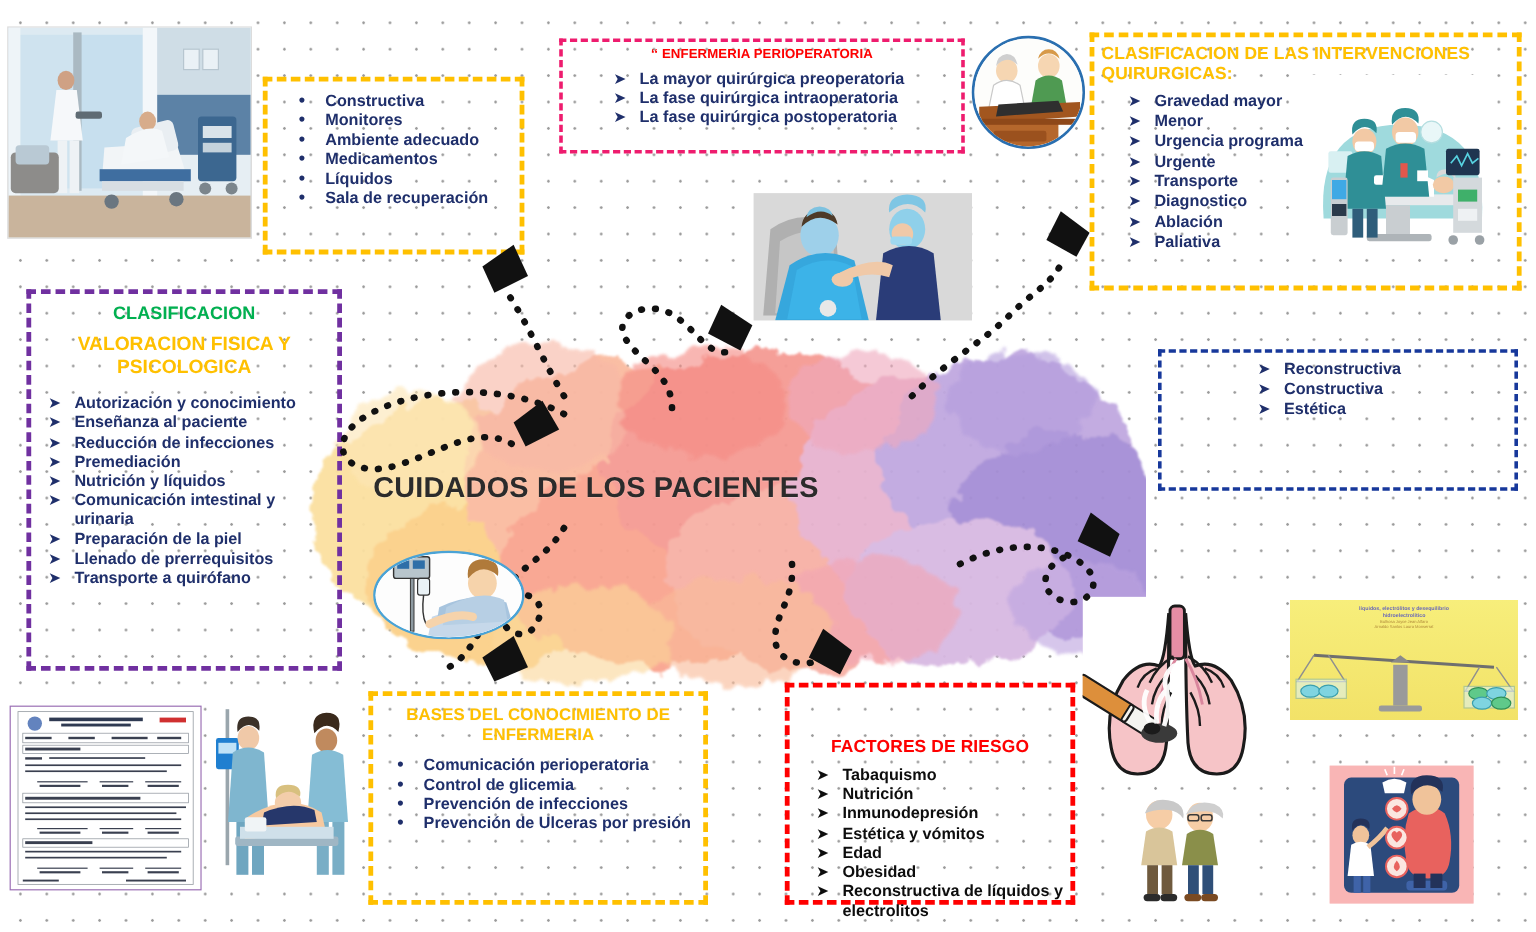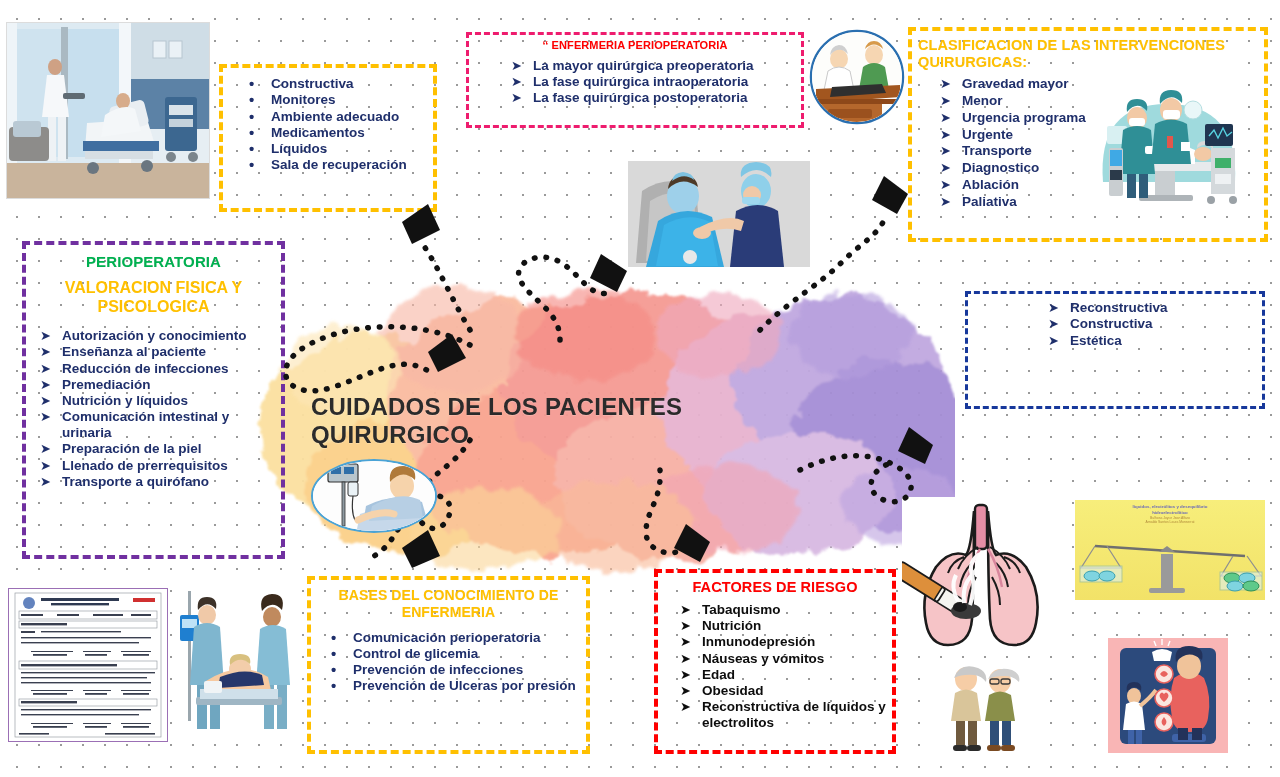--- a/index.html
+++ b/index.html
@@ -92,21 +92,21 @@
     border:4px dashed #ffc000;
   }
   #box-bases .btitle{color:#ffc000;font-size:14px;text-align:center;padding-top:7px;line-height:1.2;}
   #box-bases ul{margin-top:9px;padding-left:20px;}
   #box-bases li{font-size:13.5px;padding-left:22px;margin-bottom:.5px;}
 
   #box-riesgo{
     left:654px;top:569px;width:242px;height:185px;
     border:4px dashed #ff0000;
   }
-  #box-riesgo .btitle{color:#ff0000;font-size:14.5px;text-align:center;padding-top:6px;}
+  #box-riesgo .btitle{color:#ff0000;font-size:14.5px;text-align:center;padding-top:6px;margin-top:36px;}
   #box-riesgo ul{margin-top:6px;padding-left:22px;}
   #box-riesgo li{font-size:13.5px;padding-left:22px;margin-bottom:.5px;color:#0d0d0d;}
   #box-riesgo li .bl{color:#0d0d0d;}
 
   
   #main-title{
     position:absolute;left:311px;top:393px;z-index:8;
     font-size:24px;font-weight:bold;color:#2b2b2b;
     line-height:1.18;letter-spacing:.2px;
     font-family:"Liberation Sans","DejaVu Sans",sans-serif;
@@ -584,21 +584,20 @@
         <ellipse cx="92" cy="28" rx="12" ry="13" fill="#f6d3ab"></ellipse>
         <path d="M80 24 q12 -14 25 -2 q2 -14 -12 -14 q-15 0 -13 16z" fill="#b07a3a"></path>
         <path d="M62 48 q28 -16 48 -6 l3 18 -54 3 z" fill="#b7cfe4"></path>
         <path d="M48 62 q22 -10 36 -6" stroke="#f6d3ab" stroke-width="7" fill="none" stroke-linecap="round"></path>
       </g>
     </svg>
   </div>
 
   <div id="main-title">
     <span>CUIDADOS DE LOS PACIENTES</span><br>
-    <span>QUIRURGICO</span>
   </div>
 
   <div class="box" id="box-pos">
     <ul>
       <li class="disc">
           <span class="bl">•</span>
           <span class="tx">Constructiva</span>
         </li>
       <li class="disc">
           <span class="bl">•</span>
@@ -673,21 +672,21 @@
           <span class="tx">Ablación</span>
         </li>
       <li class="arrow">
           <span class="bl">➤</span>
           <span class="tx">Paliativa</span>
         </li>
     </ul>
   </div>
 
   <div class="box" id="box-preop">
-    <div class="btitle">PERIOPERATORIA</div>
+    <div class="btitle">CLASIFICACION</div>
     <div class="bsub">VALORACION FISICA Y PSICOLOGICA</div>
     <ul>
       <li class="arrow">
           <span class="bl">➤</span>
           <span class="tx">Autorización y conocimiento</span>
         </li>
       <li class="arrow">
           <span class="bl">➤</span>
           <span class="tx">Enseñanza al paciente</span>
         </li>
@@ -771,21 +770,21 @@
       <li class="arrow">
           <span class="bl">➤</span>
           <span class="tx">Nutrición</span>
         </li>
       <li class="arrow">
           <span class="bl">➤</span>
           <span class="tx">Inmunodepresión</span>
         </li>
       <li class="arrow">
           <span class="bl">➤</span>
-          <span class="tx">Náuseas y vómitos</span>
+          <span class="tx">Estética y vómitos</span>
         </li>
       <li class="arrow">
           <span class="bl">➤</span>
           <span class="tx">Edad</span>
         </li>
       <li class="arrow">
           <span class="bl">➤</span>
           <span class="tx">Obesidad</span>
         </li>
       <li class="arrow">

